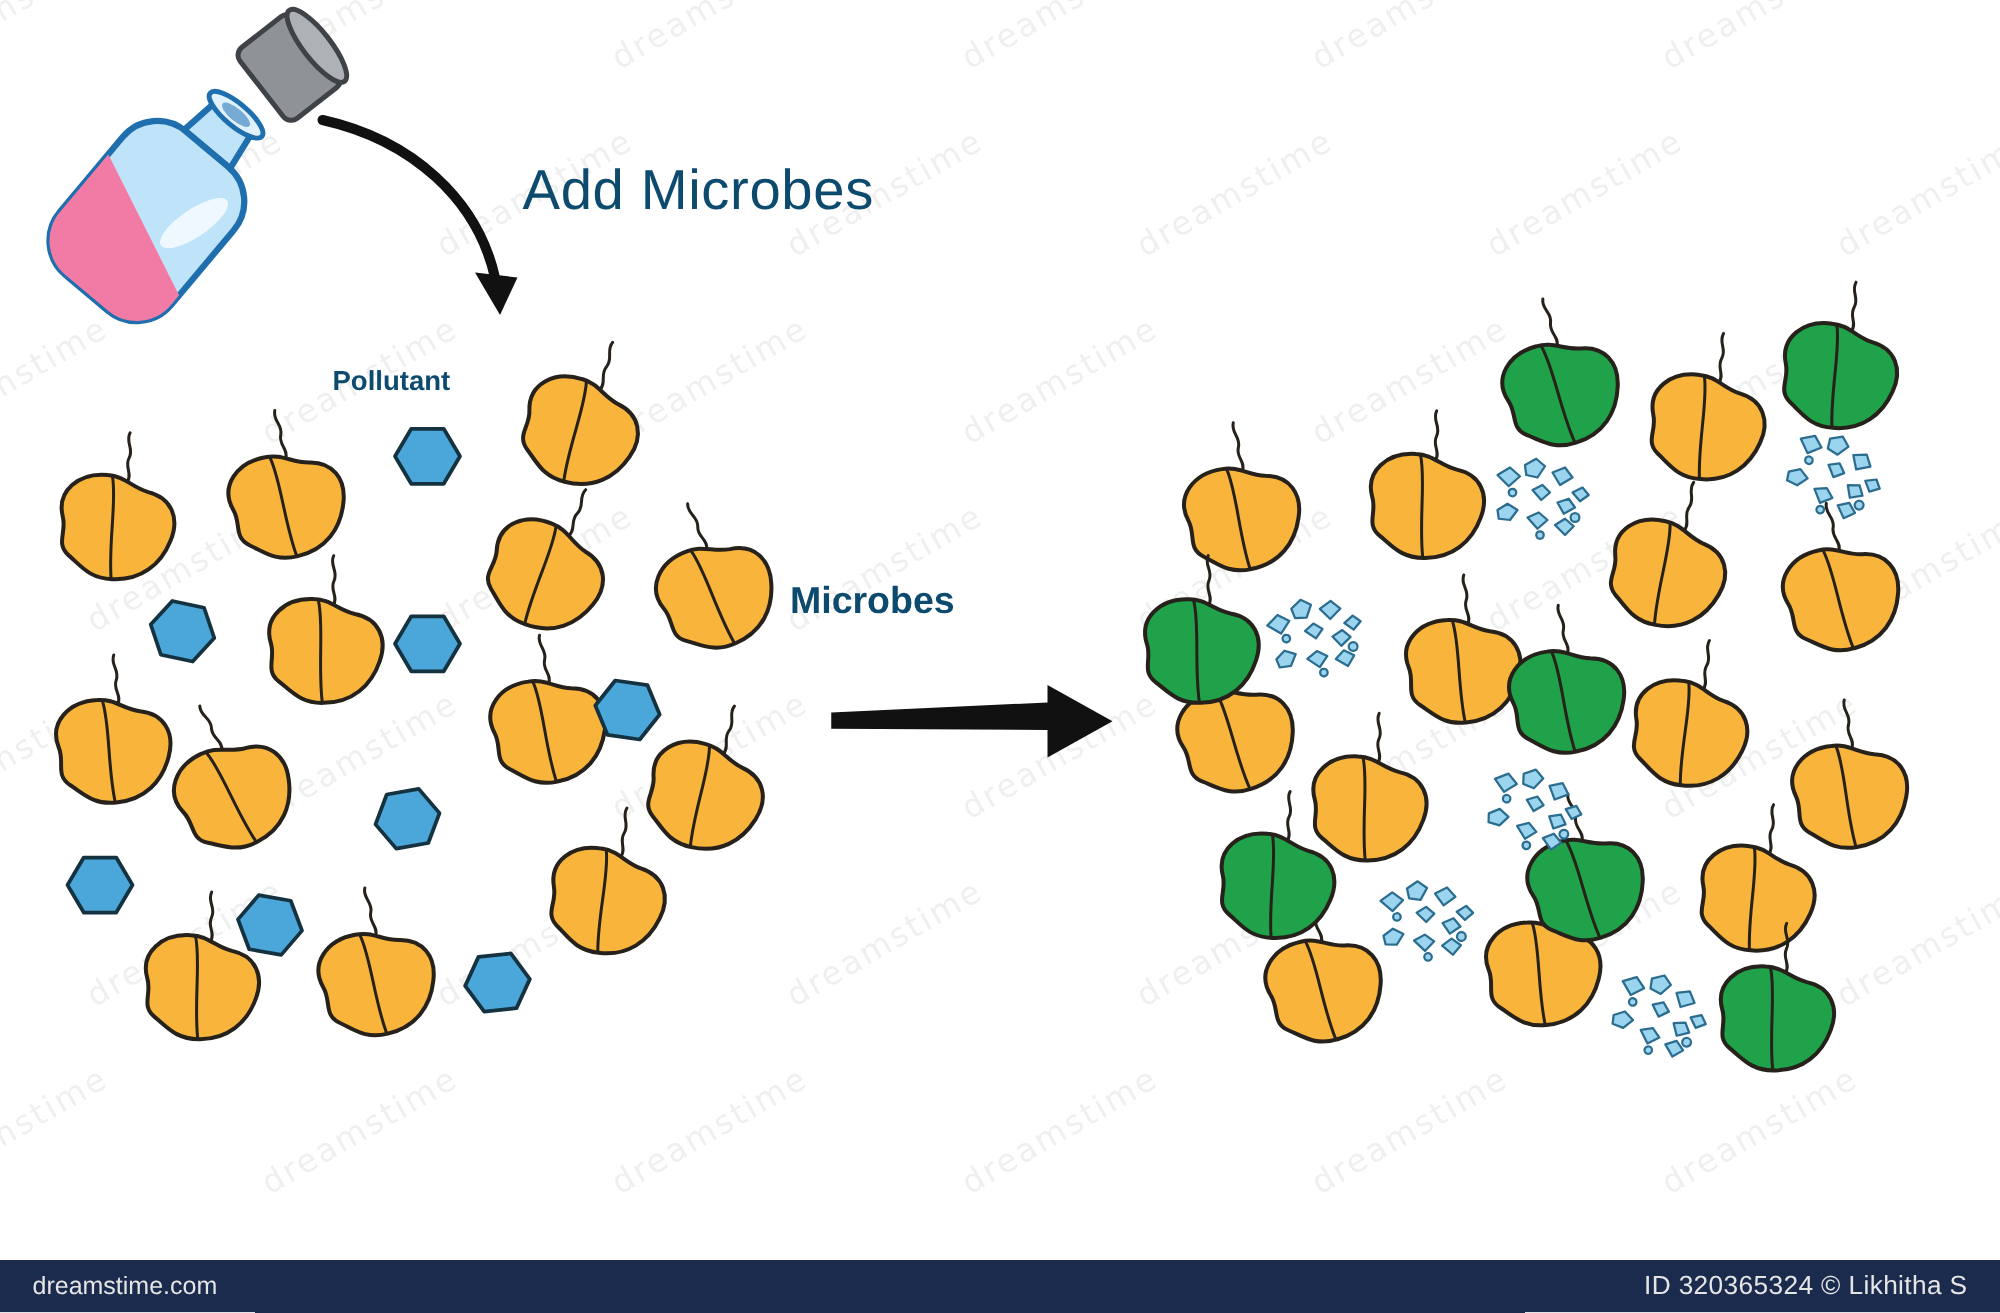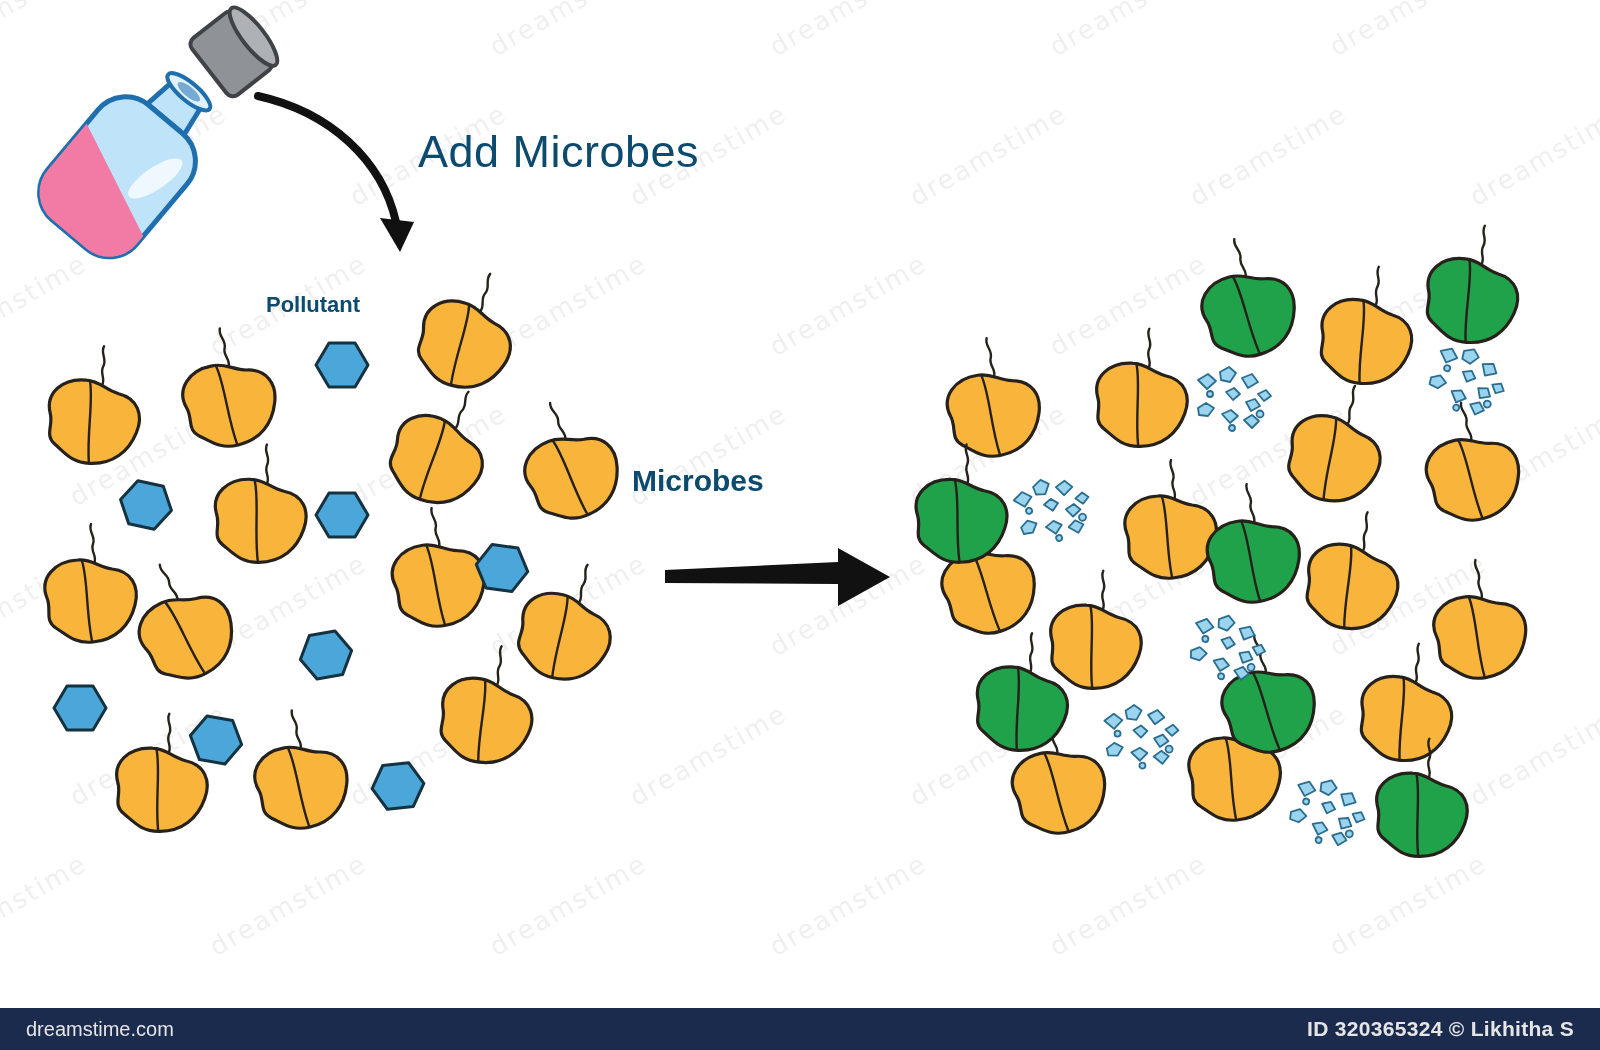--- a/index.html
+++ b/index.html
@@ -17,21 +17,21 @@
   .lbl-add{left:418px;top:126px;font-size:45px;font-weight:500;letter-spacing:.5px;}
   .lbl-pollutant{left:266px;top:292px;font-size:22px;font-weight:700;}
   .lbl-bacteria{left:632px;top:464px;font-size:30px;font-weight:700;}
   .lbl-degradation{left:656px;top:622px;font-size:38px;font-weight:500;color:var(--degradation-red,#e02a2a);}
   .footer{
     position:absolute;left:0;bottom:0;width:100%;height:42px;z-index:4;
     background:var(--footer-bg,#1b2b4d);display:flex;align-items:center;
     justify-content:space-between;padding:0 26px;box-sizing:border-box;color:#e5e5e5;
   }
   .footer .site{font-size:20px;font-weight:400;}
-  .footer .credit{font-size:21px;font-weight:700;letter-spacing:.3px;}
+  .footer .credit{font-size:21px;font-weight:400;letter-spacing:.3px;}
 
   
   .sym-body{fill:currentColor;stroke:var(--outline-dark,#26211a);stroke-width:3.2;stroke-linejoin:round;}
   .sym-line{fill:none;stroke:var(--outline-dark,#26211a);stroke-width:2.4;stroke-linecap:round;}
   .hexfill{fill:currentColor;stroke:#14323f;stroke-width:3;stroke-linejoin:round;}
   .fragbit{fill:currentColor;stroke:#2b6d8f;stroke-width:1.8;stroke-linejoin:round;}
   .c-orange{color:var(--bacteria-orange,#f9b43b);}
   .c-green{color:var(--bacteria-green,#1fa24a);}
   .c-blue{color:var(--pollutant-blue,#4ba7d9);}
   .c-frag{color:var(--fragment-blue,#9ad4ee);}

